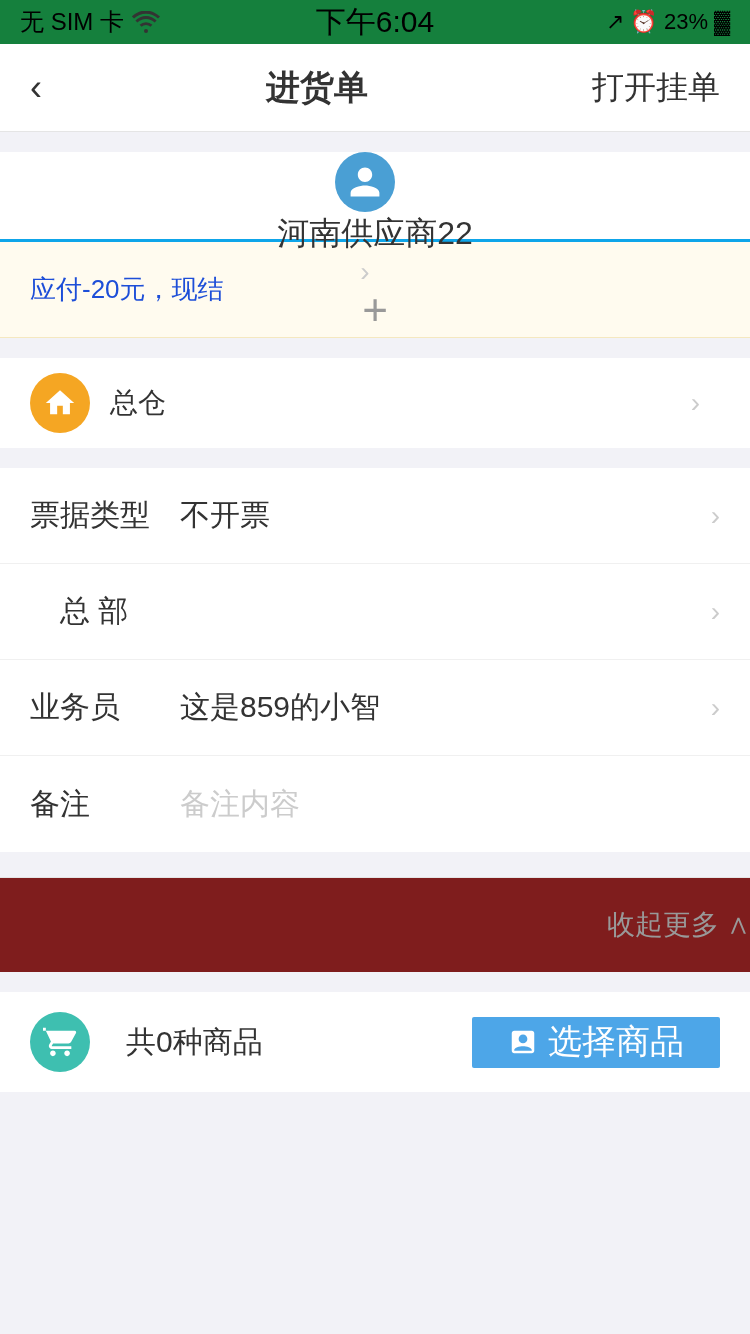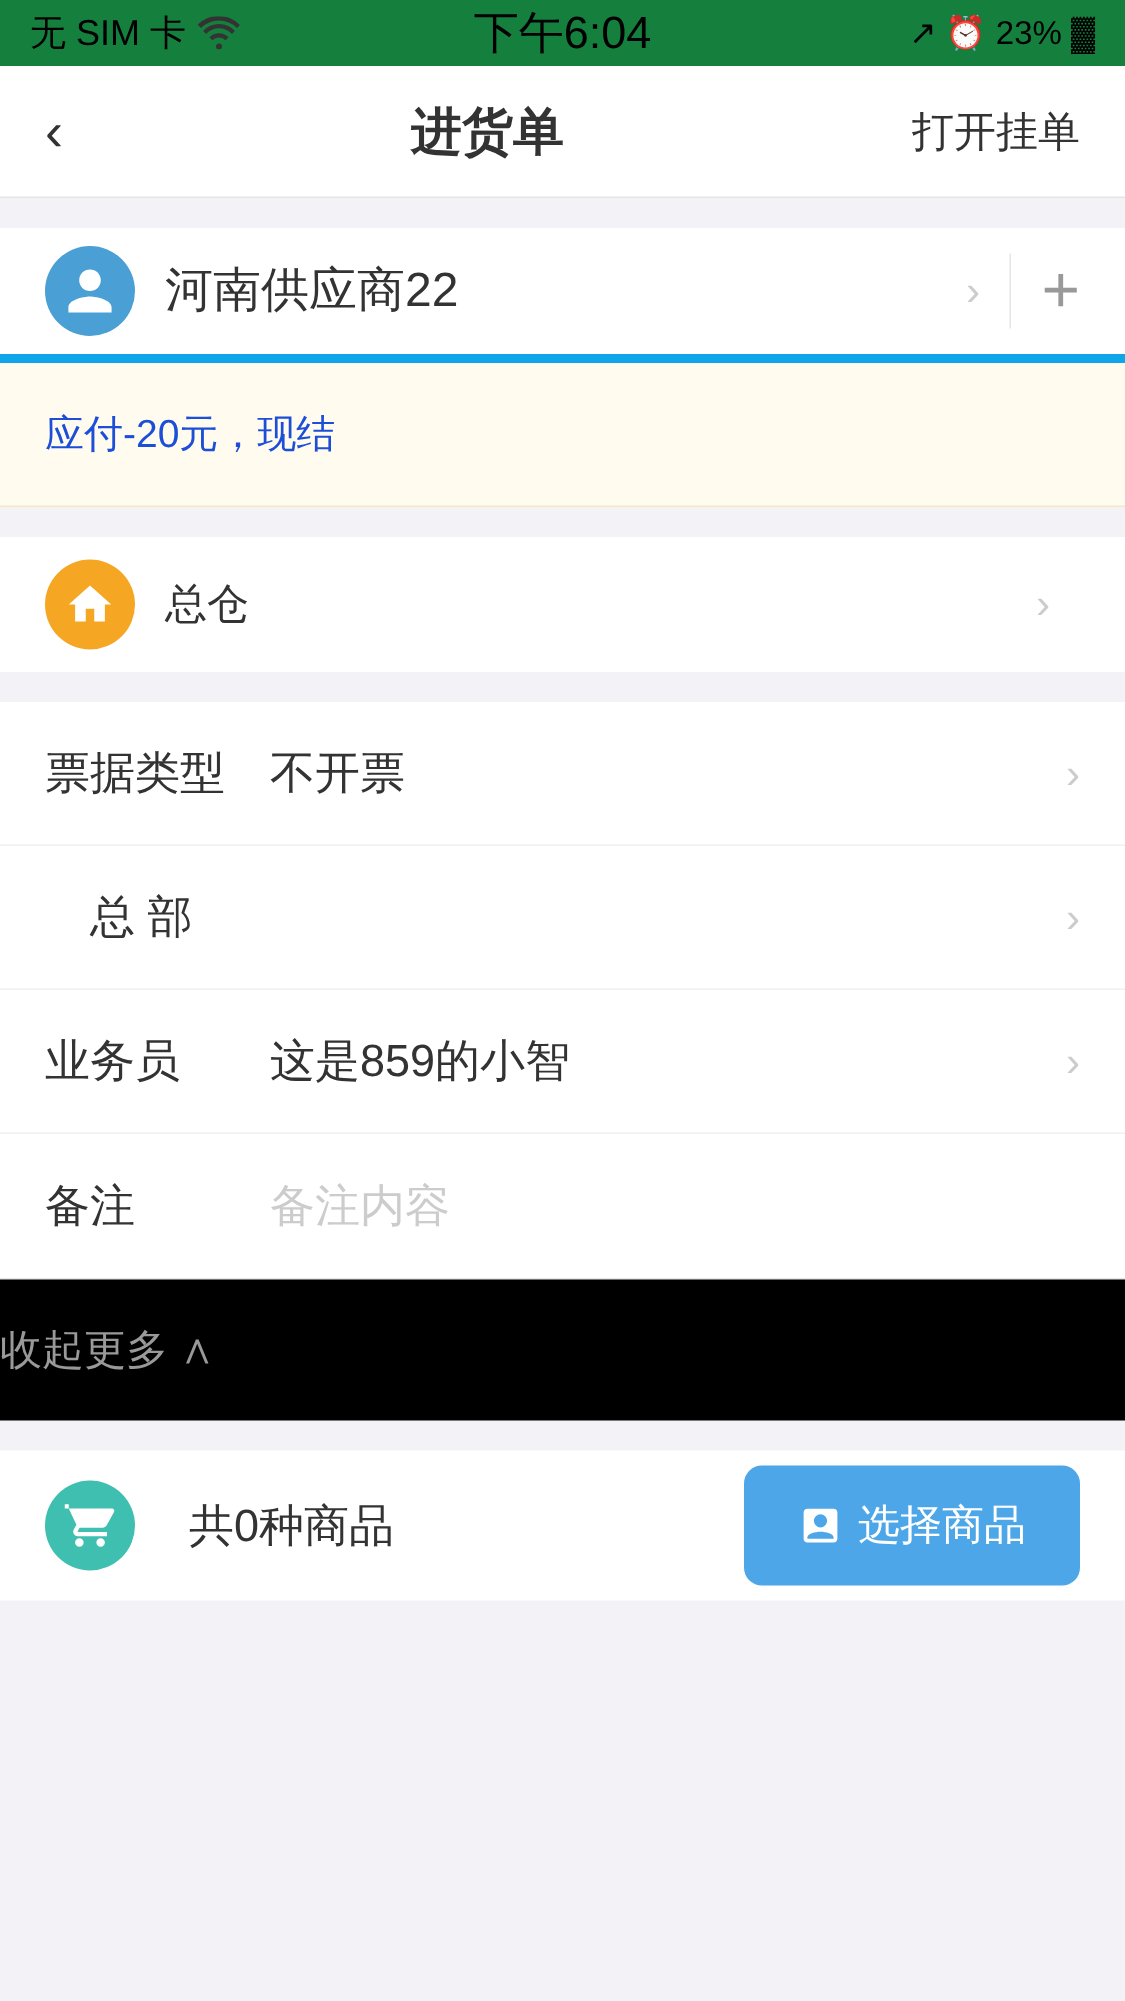--- a/index.html
+++ b/index.html
@@ -60,21 +60,21 @@
       font-size: 36px;
       color: #333;
       cursor: pointer;
     }
     .nav-title {
       font-size: 34px;
       font-weight: 600;
       color: #333;
     }
     .nav-action {
-      font-size: 28px;
+      font-size: 32px;
       color: #333;
       cursor: pointer;
     }
 
     
     .section-gap {
       height: 20px;
       background: #f2f2f7;
     }
 
@@ -84,21 +84,22 @@
       margin-bottom: 0;
     }
 
     
     .supplier-row {
       display: flex;
       align-items: center;
       padding: 0 30px;
       height: 90px;
       background: #fff;
-      border-bottom: 6px solid #0ea5e9;
+      border-bottom: 3px solid #0ea5e9;
+      flex-direction: column;
     }
     .supplier-avatar {
       width: 60px;
       height: 60px;
       border-radius: 50%;
       background: #4a9fd4;
       display: flex;
       align-items: center;
       justify-content: center;
       margin-right: 20px;
@@ -202,26 +203,27 @@
     .form-value.placeholder {
       color: #ccc;
     }
     .form-chevron {
       color: #ccc;
       font-size: 28px;
     }
 
     
     .collapse-row {
-      background: #000000;
-      text-align: left;
+      background: #7f1d1d;
+      text-align: right;
       padding: 28px 0;
       font-size: 28px;
       color: #999;
       border-top: 1px solid #e5e5e5;
+      margin-top: 25px;
     }
 
     
     .bottom-bar {
       background: #fff;
       margin-top: 20px;
       height: 100px;
       display: flex;
       align-items: center;
       padding: 0 30px;
@@ -243,24 +245,24 @@
       fill: #fff;
     }
     .product-count {
       flex: 1;
       font-size: 30px;
       color: #333;
     }
     .select-btn {
       background: #4da6e8;
       color: #fff;
-      font-size: 28px;
+      font-size: 34px;
       padding: 0 36px;
-      height: 80px;
-      border-radius: 12px;
+      height: 51px;
+      border-radius: 2px;
       display: flex;
       align-items: center;
       gap: 10px;
       cursor: pointer;
       border: none;
     }
     .select-btn svg {
       width: 30px;
       height: 30px;
       fill: #fff;

